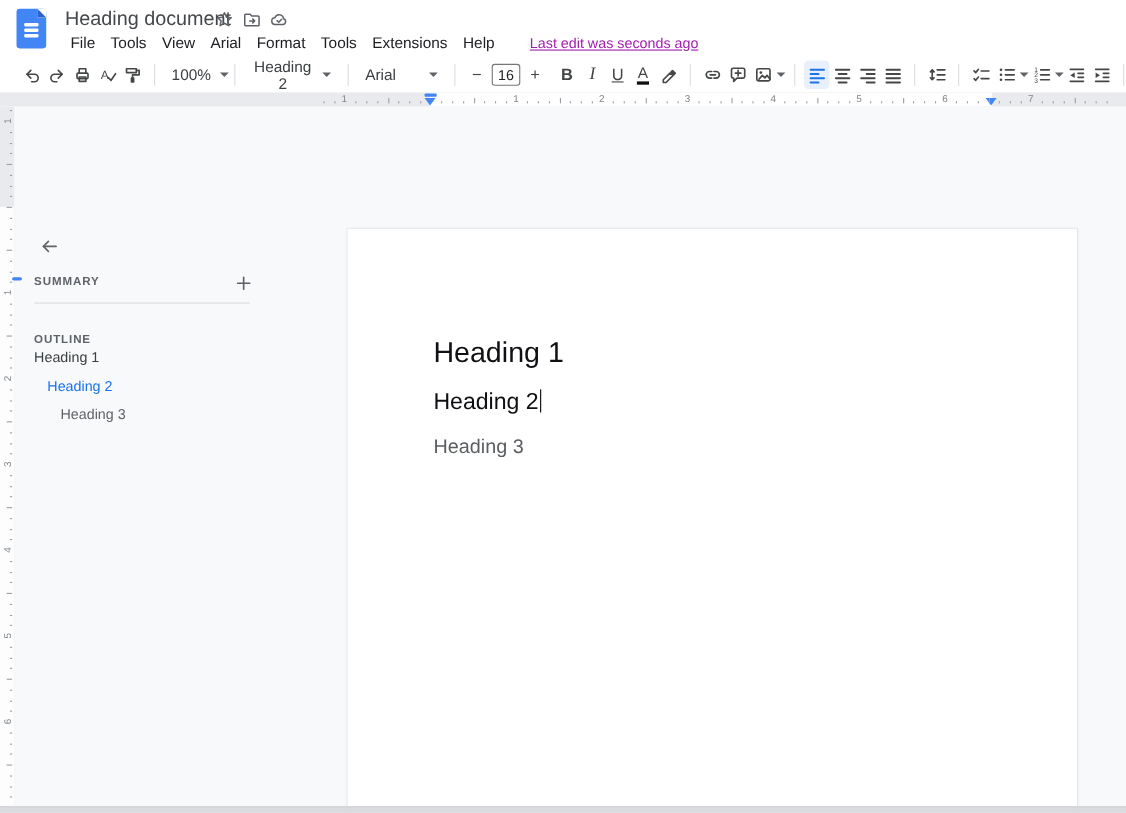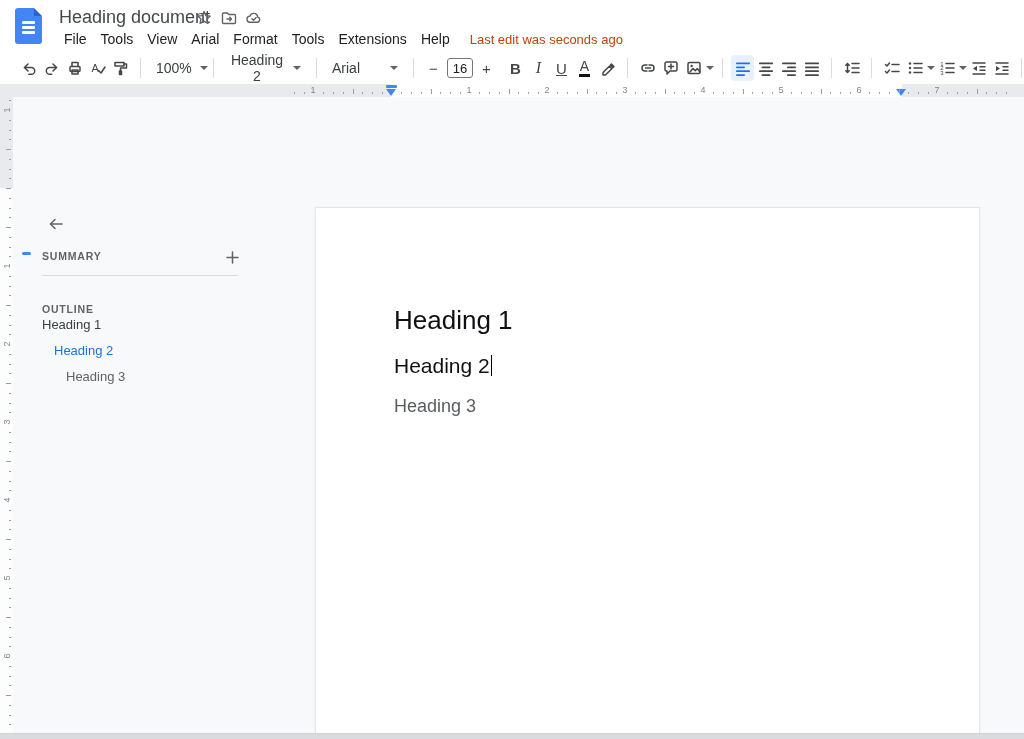--- a/index.html
+++ b/index.html
@@ -11,21 +11,21 @@
   .titlebar { position:absolute; left:0; top:0; width:1024px; height:52px; background:#fff; }
   .docs-logo { position:absolute; left:15px; top:8px; width:27px; height:36px; background:#4285f4; border-radius:3px; }
   .docs-logo .fold { position:absolute; right:0; top:0; width:0; height:0;
     border-left:8px solid #2b64cf; border-top:8px solid #fff; }
   .docs-logo .bar { position:absolute; left:7px; width:13px; height:2.5px; background:#fff; border-radius:1px; }
   .doc-title { position:absolute; left:59px; top:7px; font-size:18px; color:#44474b; }
   .title-icons { position:absolute; left:195px; top:9px; display:flex; gap:7px; }
   .title-icons .ic { width:18px; height:18px; display:flex; align-items:center; justify-content:center; }
   .menubar { position:absolute; left:57px; top:29px; display:flex; align-items:center;justify-content:flex-end; }
   .menubar .mitem { font-size:14px; color:#202124; padding:2px 7px; border-radius:4px; }
-  .last-edit { font-size:13px; color:#c2410c; margin-left:9px; padding:2px 4px; }
+  .last-edit { font-size:13px; color:#a21caf; text-decoration:underline; margin-left:21px; padding:2px 4px; }
 
   
   .toolbar { position:absolute; left:0; top:52px; width:1024px; height:32px; background:#fff;
     display:flex; align-items:center; padding-left:17px; }
   .tbtn { width:23px; height:26px; border-radius:4px; display:flex; align-items:center; justify-content:center;
     color:#444746; flex:0 0 auto; }
   .tbtn svg { display:block; }
   .tbtn.txt { font-size:15px; color:#444746; }
   .tbtn.b { font-weight:bold; font-size:15px; }
   .tbtn.i { font-style:italic; font-family:"Liberation Serif",serif; font-size:16px; }
@@ -55,21 +55,21 @@
   .canvas { position:absolute; left:0; top:97px; width:1024px; height:642px; background:#f8f9fa; }
 
   .ruler-v { position:absolute; left:0; top:97px; width:13px; height:636px; background:#e9eaed; overflow:hidden; }
   .ruler-v .content-zone { position:absolute; left:0; top:91px; width:13px; height:545px; background:#fdfdfe; }
   .vtick { position:absolute; right:2px; height:1px; width:2px; background:#9aa0a6; }
   .vtick.med { width:5px; }
   .vnum { position:absolute; right:0px; width:12px; text-align:center; font-size:9px; color:#80868b;
     transform:rotate(-90deg); }
 
   
-  .outline-panel { position:absolute; left:24px; top:97px; width:300px; height:525px; }
+  .outline-panel { position:absolute; left:13px; top:97px; width:300px; height:525px; }
   .back-btn { position:absolute; left:12px; top:107px; width:40px; height:40px; border-radius:50%;
     display:flex; align-items:center; justify-content:center; color:#5f6368; }
   .panel-label { position:absolute; font-size:10.5px; font-weight:bold; letter-spacing:0.8px; color:#5f6368; }
   .add-summary { position:absolute; left:194px; top:146px; width:28px; height:28px; font-size:18px;
     color:#5f6368; display:flex; align-items:center; justify-content:center; border-radius:50%; }
   .panel-div { position:absolute; left:18px; top:178px; width:196px; height:1px; background:#dadce0; }
   .ol-item { position:absolute; font-size:13px; color:#3c4043; padding:2px 4px; border-radius:3px; cursor:pointer; }
   .ol-item.lvl2 { left:26px; }
   .ol-item.lvl3 { left:38px; color:#5f6368; }
   .ol-item.current { color:#1a73e8; }

